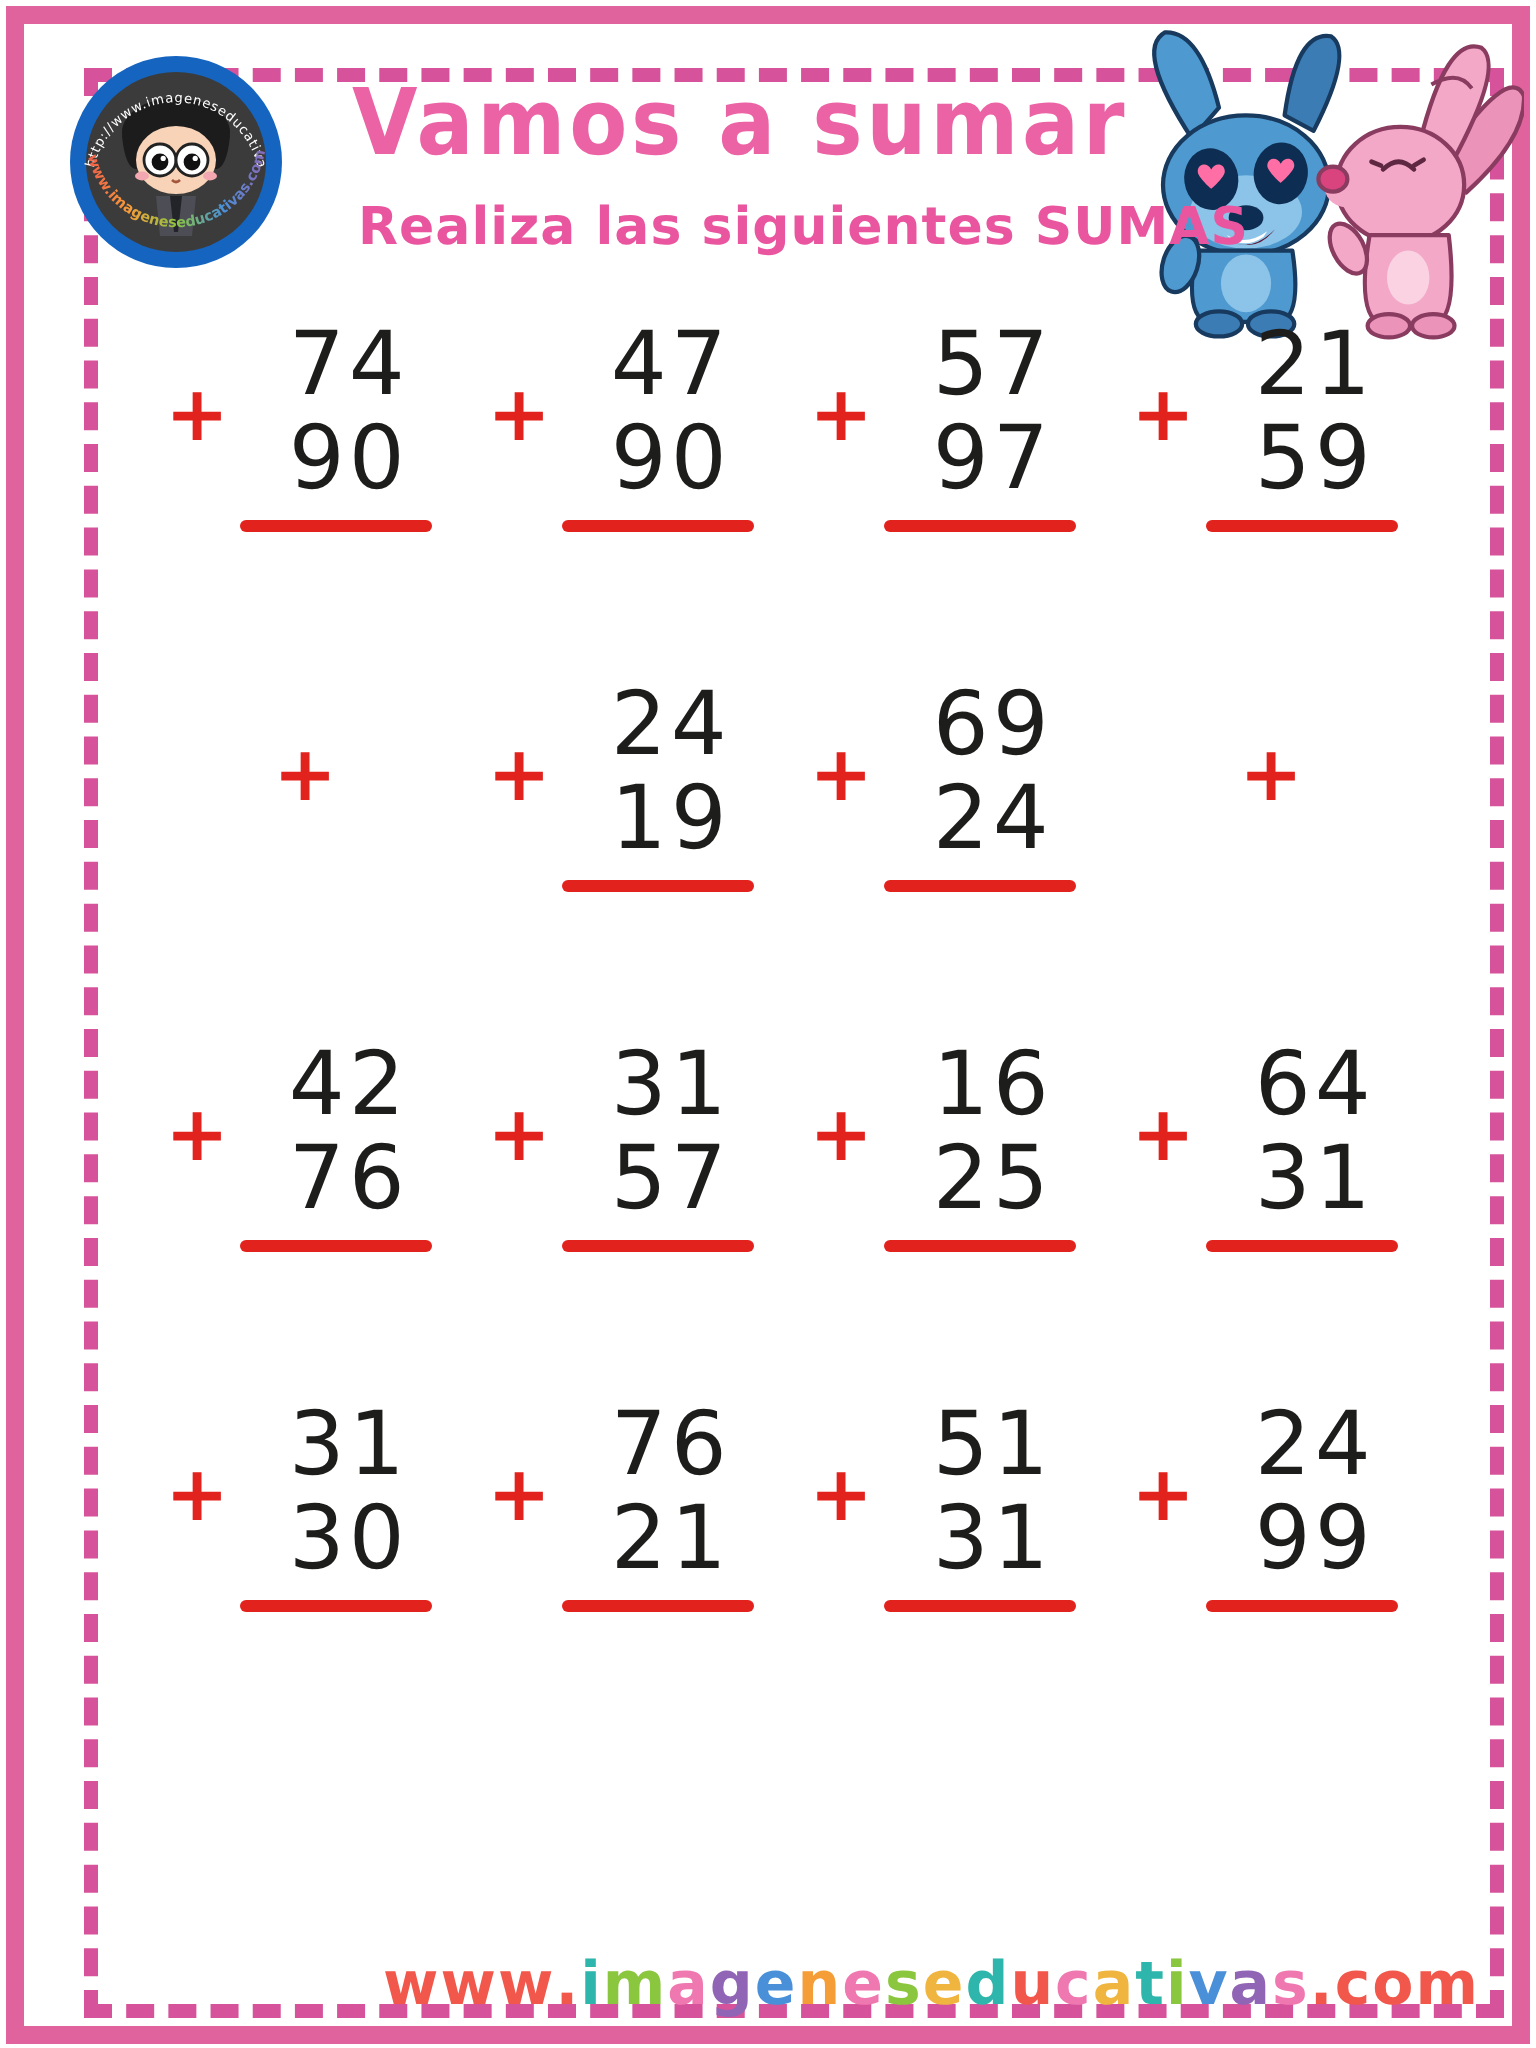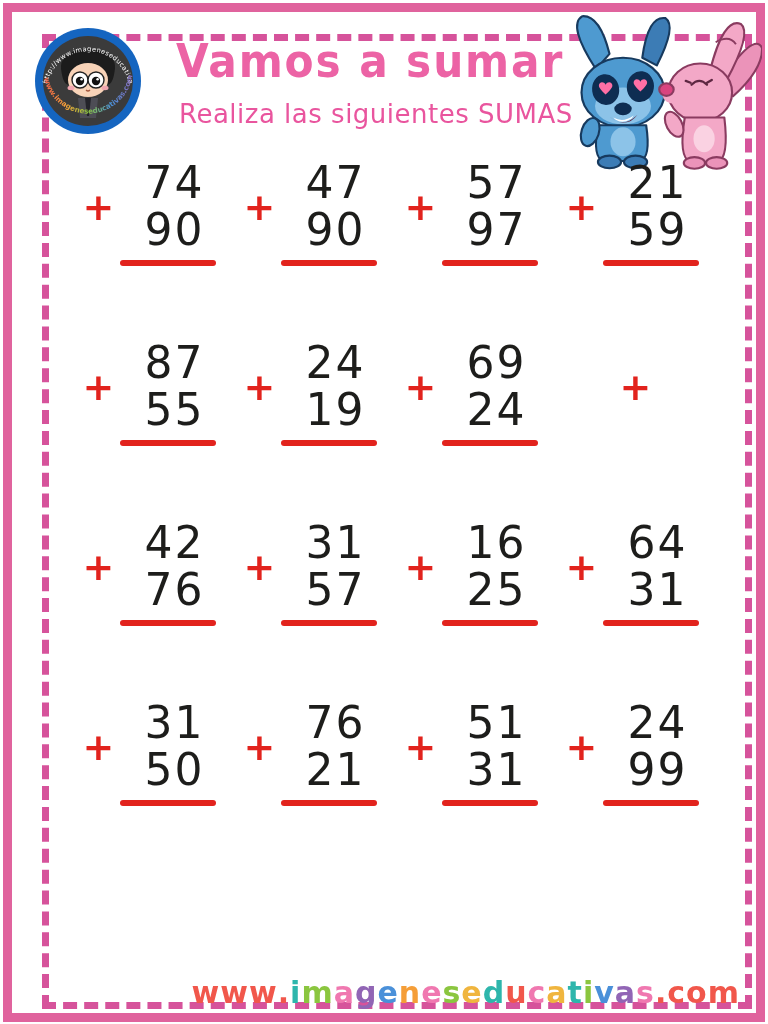--- a/index.html
+++ b/index.html
@@ -19,21 +19,21 @@
   }
   .logo{position:absolute;left:33px;top:26px;width:110px;height:110px;}
   .mascots{position:absolute;right:6px;top:10px;width:222px;height:162px;}
   .title{
     position:absolute;left:176px;top:34px;width:420px;
     color:var(--title,#ec63a5);font-size:46px;font-weight:700;letter-spacing:2px;
     transform:scaleX(.92);transform-origin:left top;white-space:nowrap;
   }
   .subtitle{
     position:absolute;left:179px;top:99px;width:420px;
-    color:var(--subtitle,#e9559e);font-size:26px;font-weight:400;letter-spacing:.5px;
+    color:var(--subtitle,#e9559e);font-size:26px;font-weight:700;letter-spacing:.5px;
     white-space:nowrap;
   }
   .problems{
     position:absolute;left:72px;top:152px;width:644px;
     display:grid;grid-template-columns:repeat(4,1fr);grid-template-rows:repeat(4,180px);
   }
   .problem{display:flex;justify-content:center;align-items:flex-start;padding-top:8px;gap:12px;}
   .plus{
     color:var(--red,#e2231d);font-size:38px;font-weight:700;line-height:1;
     margin-top:28px;
@@ -176,25 +176,20 @@
       <span class="plus">+</span>
       <div class="stack">
         <span class="num">21</span>
         <span class="num">59</span>
         <div class="answer-line"></div>
       </div>
     </div>
 
     <div class="problem">
       <span class="plus">+</span>
-      <div class="stack">
-        <span class="num">87</span>
-        <span class="num">55</span>
-        <div class="answer-line"></div>
-      </div>
     </div>
     <div class="problem">
       <span class="plus">+</span>
       <div class="stack">
         <span class="num">24</span>
         <span class="num">19</span>
         <div class="answer-line"></div>
       </div>
     </div>
     <div class="problem">
@@ -239,21 +234,21 @@
         <span class="num">64</span>
         <span class="num">31</span>
         <div class="answer-line"></div>
       </div>
     </div>
 
     <div class="problem">
       <span class="plus">+</span>
       <div class="stack">
         <span class="num">31</span>
-        <span class="num">50</span>
+        <span class="num">30</span>
         <div class="answer-line"></div>
       </div>
     </div>
     <div class="problem">
       <span class="plus">+</span>
       <div class="stack">
         <span class="num">76</span>
         <span class="num">21</span>
         <div class="answer-line"></div>
       </div>

